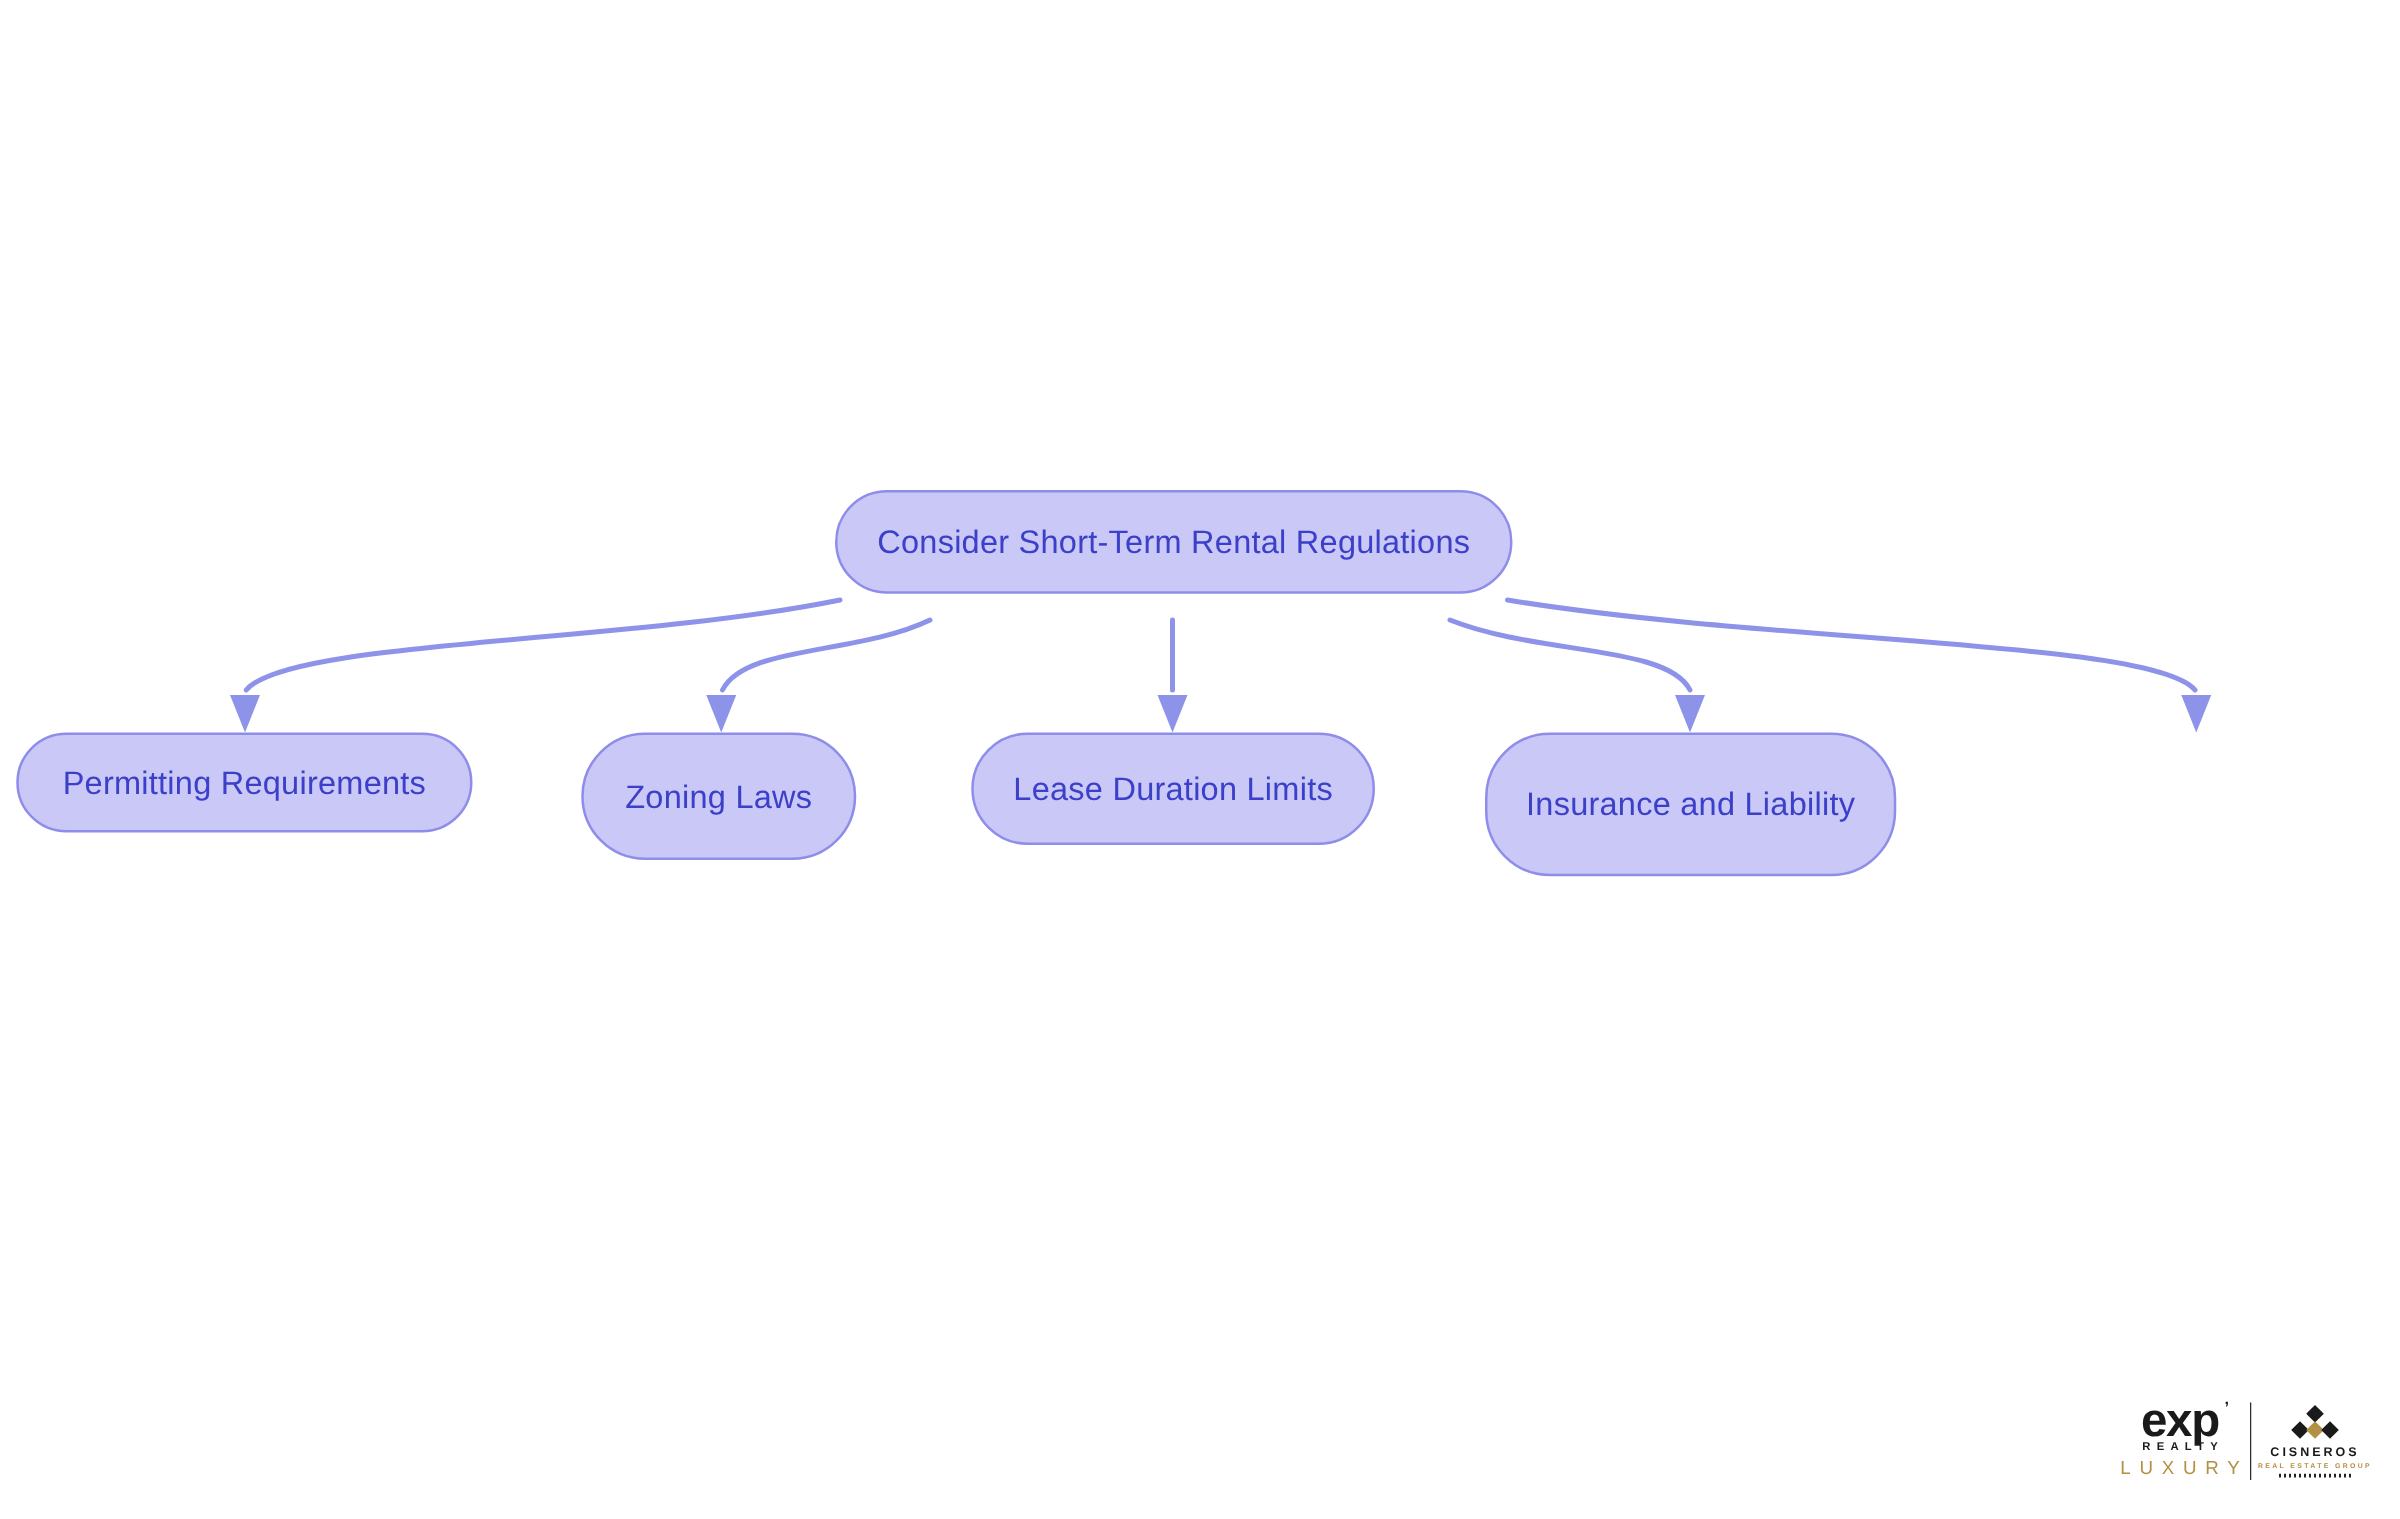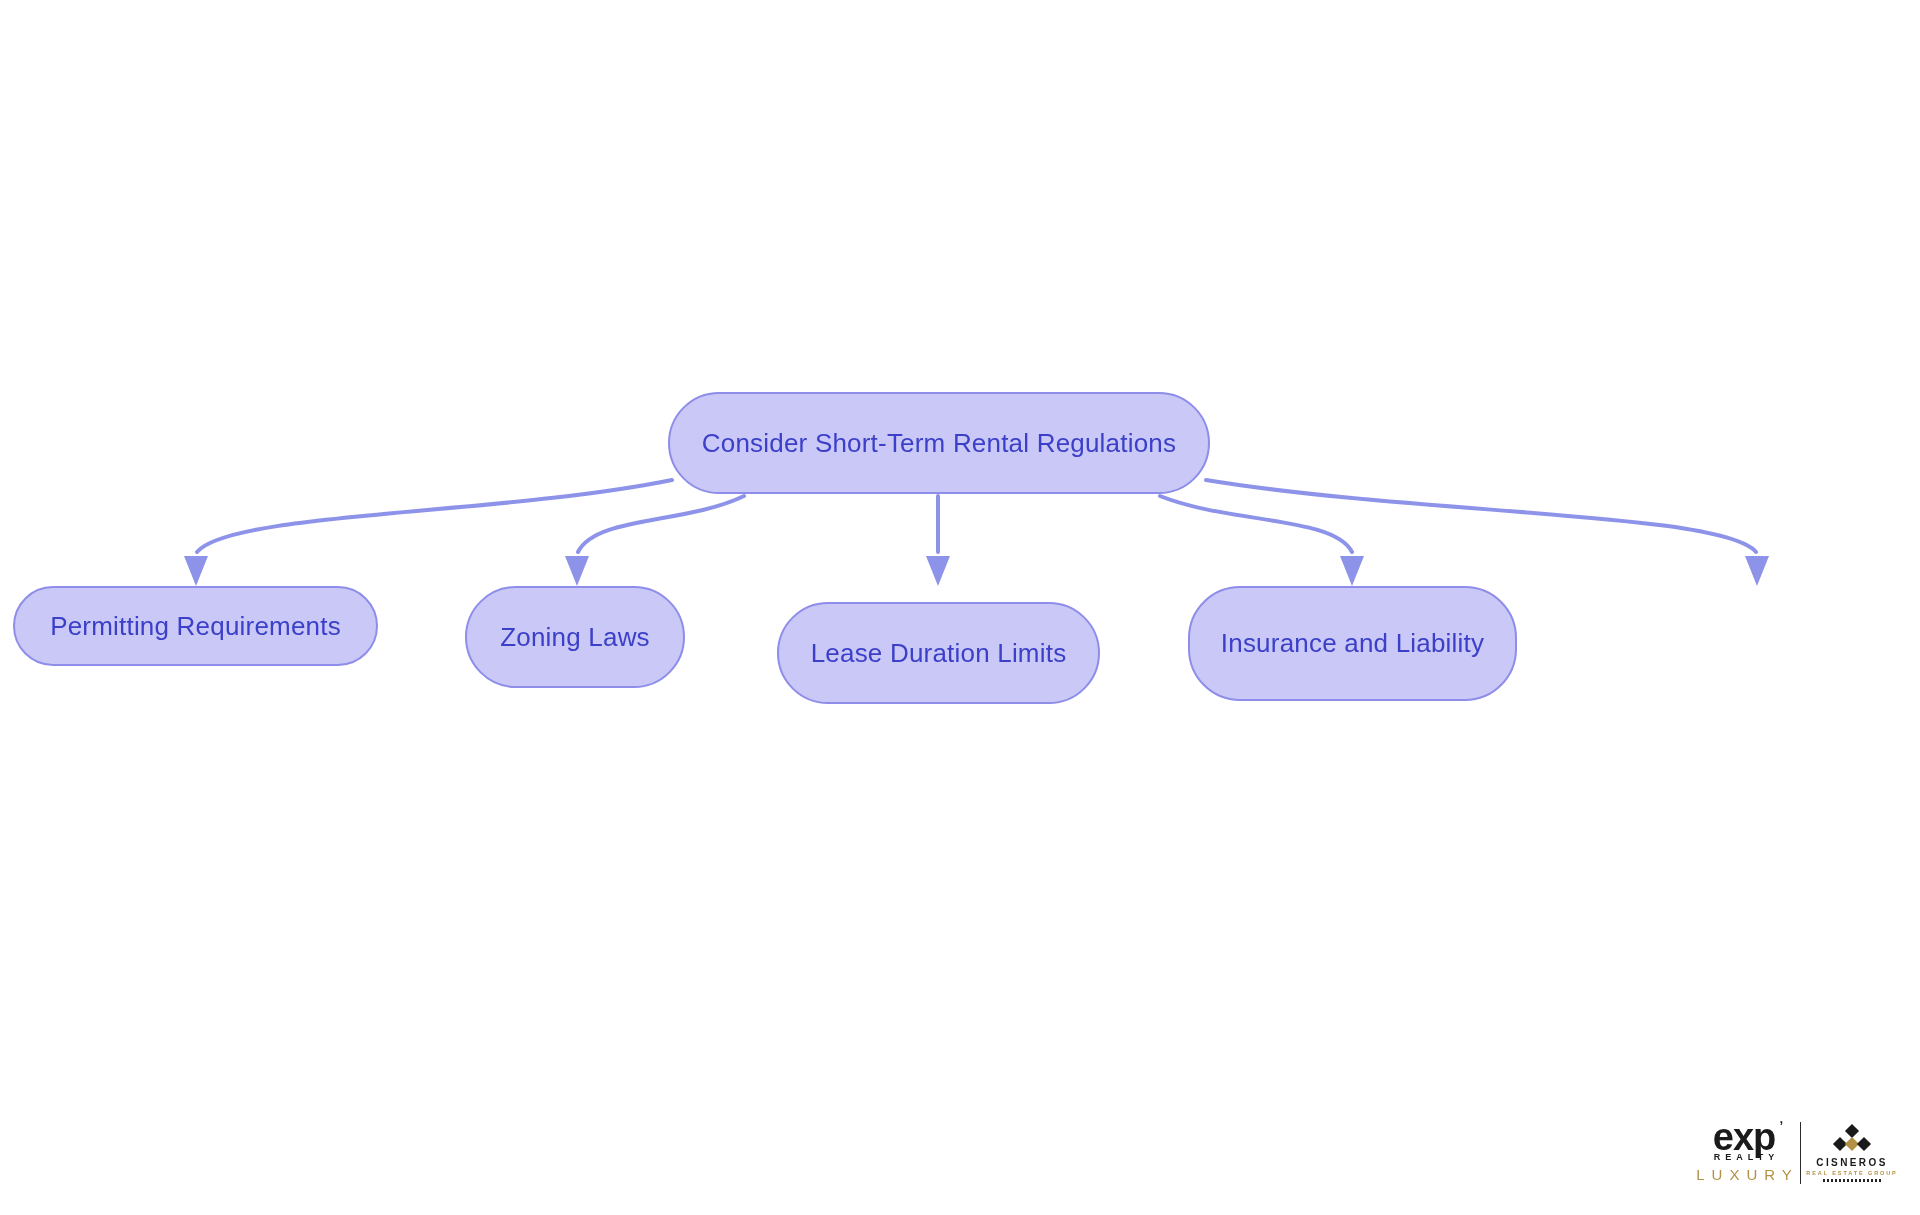--- a/index.html
+++ b/index.html
@@ -166,33 +166,33 @@
     <g>
       <path class="curve" d="M 1160 496 C 1230 524, 1334 516, 1352 552"></path>
       <path class="head" d="M 1340 556 L 1364 556 L 1352 586 Z"></path>
     </g>
     <g>
       <path class="curve" d="M 1206 480 C 1420 515, 1722 512, 1756 552"></path>
       <path class="head" d="M 1745 556 L 1769 556 L 1757 586 Z"></path>
     </g>
   </svg>
 
-  <div class="node" style="left:668px; top:392px; width:542px; height:102px;text-align:center;">
+  <div class="node" style="left:668px; top:392px; width:542px; height:83px;text-align:center;">
     <span>Consider Short-Term Rental Regulations</span>
   </div>
 
   <div class="node" style="left:13px; top:586px; width:365px; height:80px;">
     <span>Permitting Requirements</span>
   </div>
 
   <div class="node" style="left:465px; top:586px; width:220px; height:102px;">
     <span>Zoning Laws</span>
   </div>
 
-  <div class="node" style="left:777px; top:602px; width:323px; height:102px;">
+  <div class="node" style="left:777px; top:586px; width:323px; height:90px;">
     <span>Lease Duration Limits</span>
   </div>
 
   <div class="node" style="left:1188px; top:586px; width:329px; height:115px;">
     <span>Insurance and Liability</span>
   </div>
 
 
   <div class="branding">
     <div class="exp-block">

